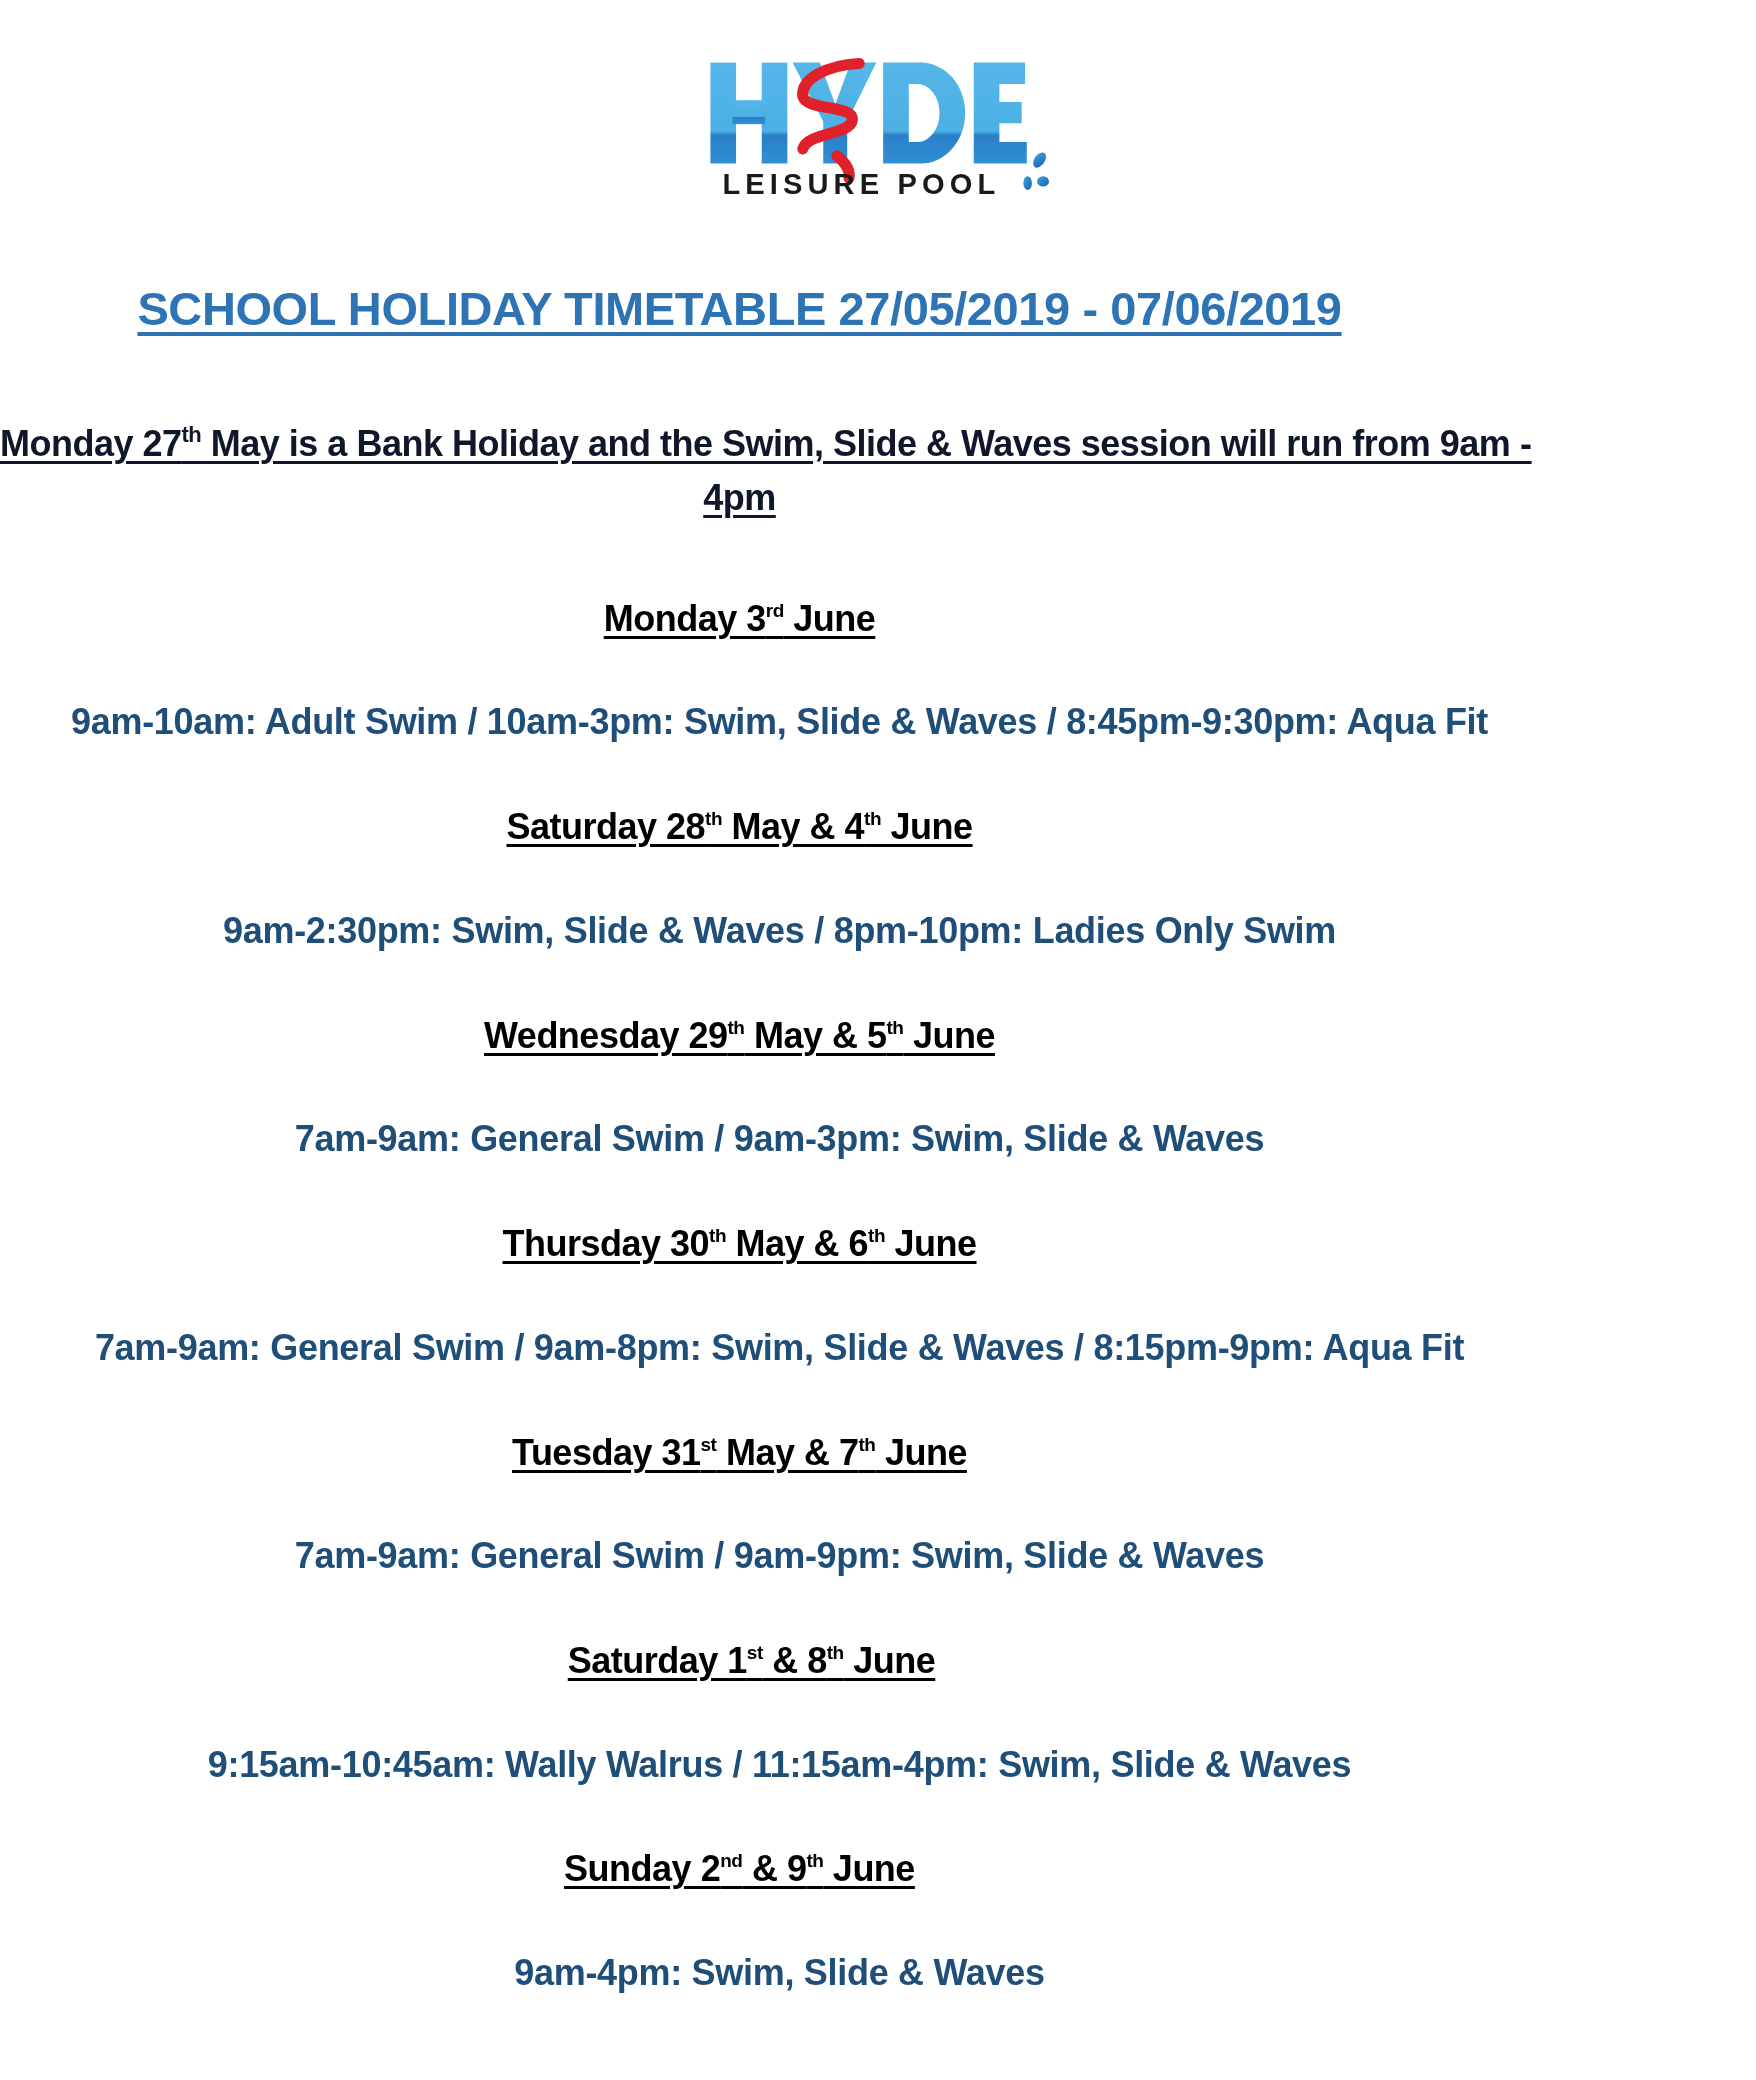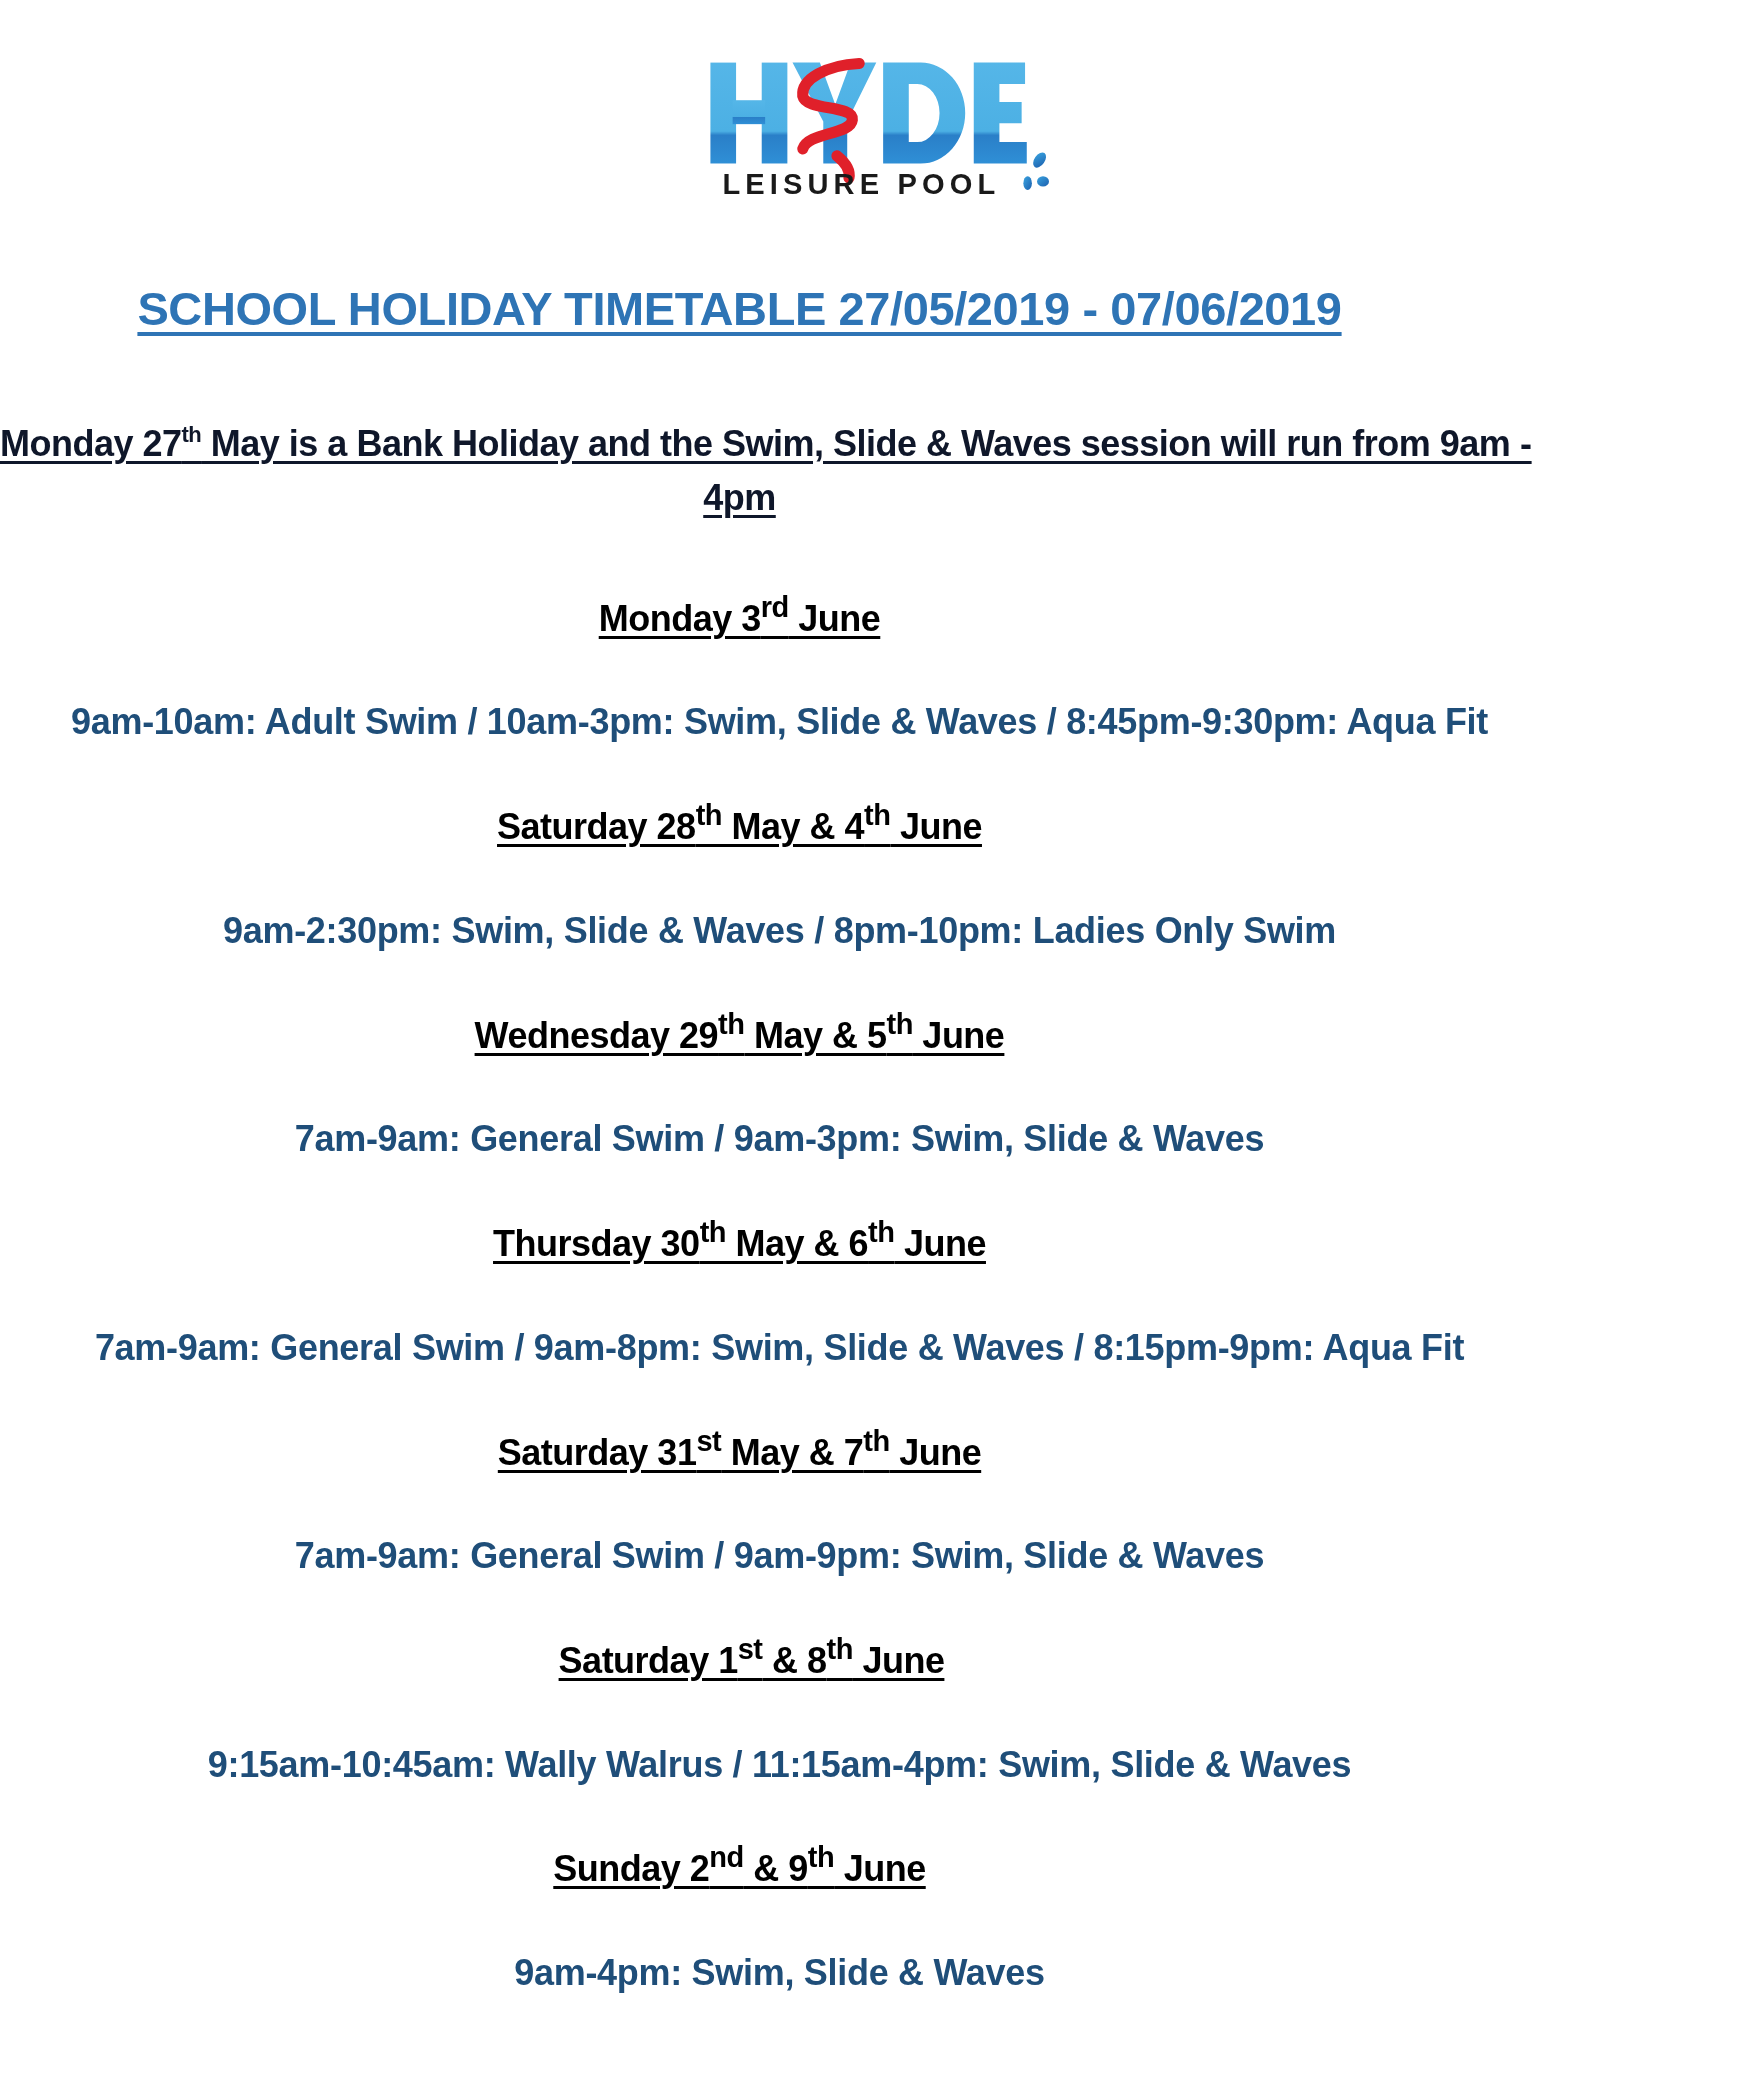--- a/index.html
+++ b/index.html
@@ -6,21 +6,21 @@
   body { width: 1757px; height: 2080px; position: relative; overflow: hidden;
          font-family: "Liberation Sans", "DejaVu Sans", sans-serif; }
   .logo { position: absolute; left: 707px; top: 53px; width: 342px; height: 150px; }
   .line { position: absolute; left: 0; width: 1479px; text-align: center; font-weight: bold; white-space: nowrap; }
   .title { top: 279px; font-size: 47px; line-height: 60px; color: #2e74b5; letter-spacing: -0.4px; }
   .title span { text-decoration: underline; text-decoration-thickness: 4.3px; text-underline-offset: 6.8px; }
   .notice { font-size: 36px; line-height: 43px; color: #0f172a; letter-spacing: -0.5px; }
   .notice span { text-decoration: underline; text-decoration-thickness: 3.4px; text-underline-offset: 5.1px; }
   .heading { font-size: 36px; line-height: 43px; color: #000; letter-spacing: -0.5px; }
   .heading span.u { text-decoration: underline; text-decoration-thickness: 3.4px; text-underline-offset: 5.1px; }
-  .heading sup { font-size: 29px; vertical-align: 13.7px; line-height: 0; }
+  .heading sup { font-size: 19px; vertical-align: 13.7px; line-height: 0; }
   .body-line { font-size: 36px; line-height: 43px; color: #1f4e79; letter-spacing: -0.3px; padding-left: 40px; }
 </style>
 </head>
 <body>
 
 <svg class="logo" viewBox="0 0 400 175" xmlns="http://www.w3.org/2000/svg">
   <defs>
     <linearGradient id="lg" x1="0" y1="0" x2="0" y2="1">
       <stop offset="0" stop-color="#55b6e8"></stop>
       <stop offset="0.68" stop-color="#4cb0e4"></stop>
@@ -71,20 +71,20 @@
 
 <div id="days">
     <div class="line heading" style="top: 597px;"><span class="u"><span>Monday 3</span><sup>rd</sup><span> June</span></span></div>
     <div class="line body-line" style="top: 700px;">9am-10am: Adult Swim / 10am-3pm: Swim, Slide &amp; Waves / 8:45pm-9:30pm: Aqua Fit</div>
     <div class="line heading" style="top: 805px;"><span class="u"><span>Saturday 28</span><sup>th</sup><span> May &amp; 4</span><sup>th</sup><span> June</span></span></div>
     <div class="line body-line" style="top: 909px;">9am-2:30pm: Swim, Slide &amp; Waves / 8pm-10pm: Ladies Only Swim</div>
     <div class="line heading" style="top: 1014px;"><span class="u"><span>Wednesday 29</span><sup>th</sup><span> May &amp; 5</span><sup>th</sup><span> June</span></span></div>
     <div class="line body-line" style="top: 1117px;">7am-9am: General Swim / 9am-3pm: Swim, Slide &amp; Waves</div>
     <div class="line heading" style="top: 1222px;"><span class="u"><span>Thursday 30</span><sup>th</sup><span> May &amp; 6</span><sup>th</sup><span> June</span></span></div>
     <div class="line body-line" style="top: 1326px;">7am-9am: General Swim / 9am-8pm: Swim, Slide &amp; Waves / 8:15pm-9pm: Aqua Fit</div>
-    <div class="line heading" style="top: 1431px;"><span class="u"><span>Saturday 31</span><sup>st</sup><span> May &amp; 7</span><sup>th</sup><span> June</span></span></div>
+    <div class="line heading" style="top: 1431px;"><span class="u"><span>Tuesday 31</span><sup>st</sup><span> May &amp; 7</span><sup>th</sup><span> June</span></span></div>
     <div class="line body-line" style="top: 1534px;">7am-9am: General Swim / 9am-9pm: Swim, Slide &amp; Waves</div>
     <div class="line heading" style="top: 1639px; padding-left: 12px;"><span class="u"><span>Saturday 1</span><sup>st</sup><span> &amp; 8</span><sup>th</sup><span> June</span></span></div>
     <div class="line body-line" style="top: 1743px;">9:15am-10:45am: Wally Walrus / 11:15am-4pm: Swim, Slide &amp; Waves</div>
     <div class="line heading" style="top: 1847px;"><span class="u"><span>Sunday 2</span><sup>nd</sup><span> &amp; 9</span><sup>th</sup><span> June</span></span></div>
     <div class="line body-line" style="top: 1951px;">9am-4pm: Swim, Slide &amp; Waves</div>
   </div>
 
 
 </body></html>

